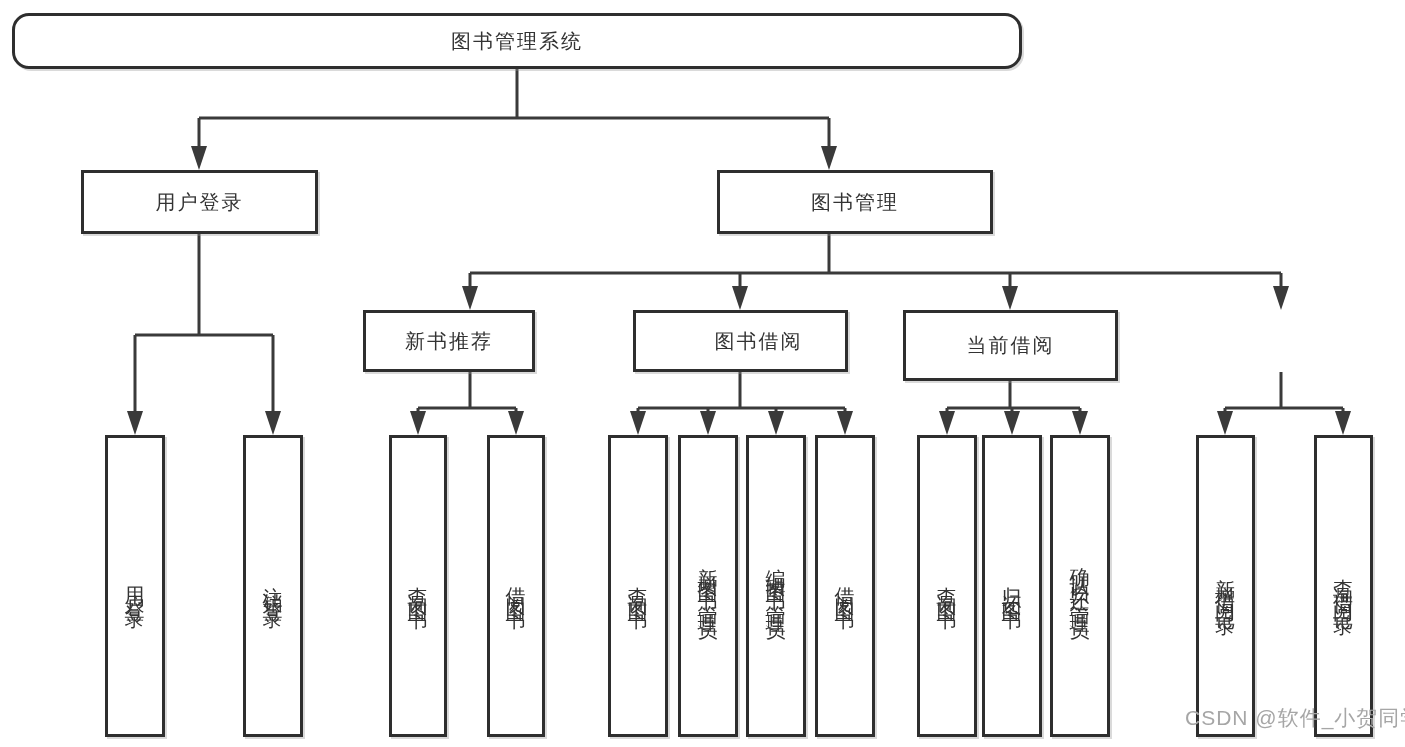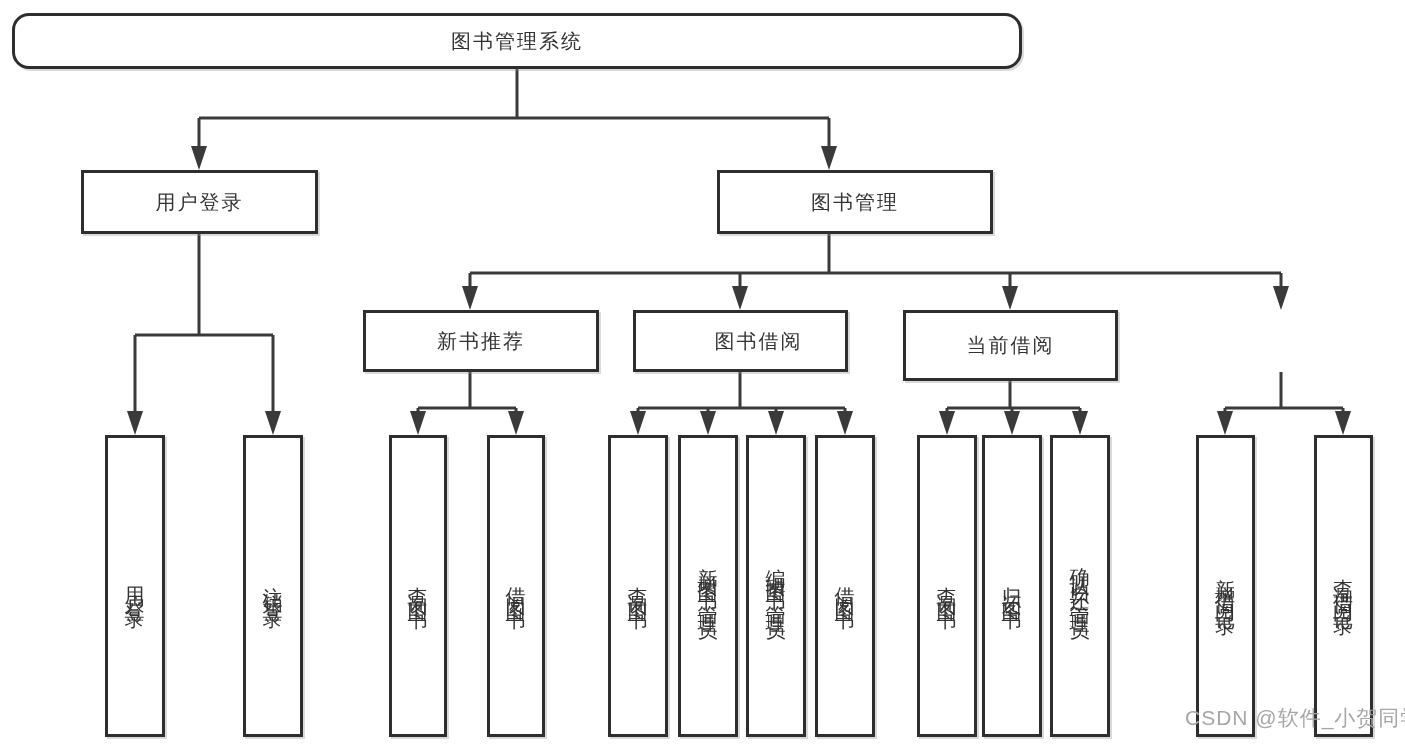--- a/index.html
+++ b/index.html
@@ -126,21 +126,21 @@
     <span class="hlabel">图书管理系统</span>
   </div>
 
   <div class="box" style="left:81px; top:170px; width:237px; height:64px;">
     <span class="hlabel">用户登录</span>
   </div>
   <div class="box" style="left:710px; top:170px; width:276px; height:64px;margin-left:7px;">
     <span class="hlabel">图书管理</span>
   </div>
 
-  <div class="box" style="left:363px; top:310px; width:236px; height:62px;text-align:right;">
+  <div class="box" style="left:363px; top:310px; width:172px; height:62px;text-align:right;">
     <span class="hlabel">新书推荐</span>
   </div>
   <div class="box" style="left:633px; top:310px; width:215px; height:62px;padding-left:36px;">
     <span class="hlabel">图书借阅</span>
   </div>
   <div class="box" style="left:903px; top:310px; width:215px; height:71px;">
     <span class="hlabel">当前借阅</span>
   </div>
 
   <div class="box" style="left:105px; top:435px; width:60px; height:302px;">

